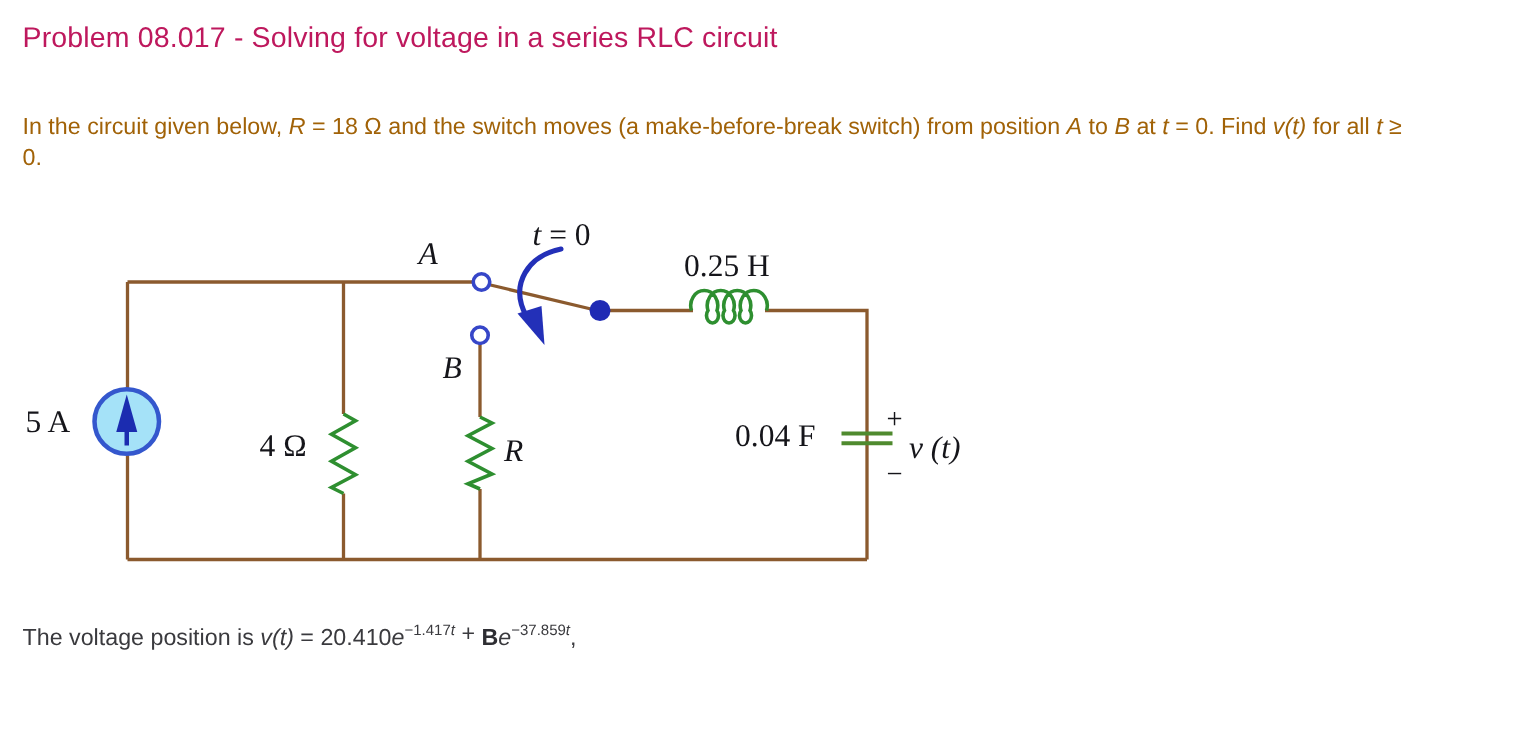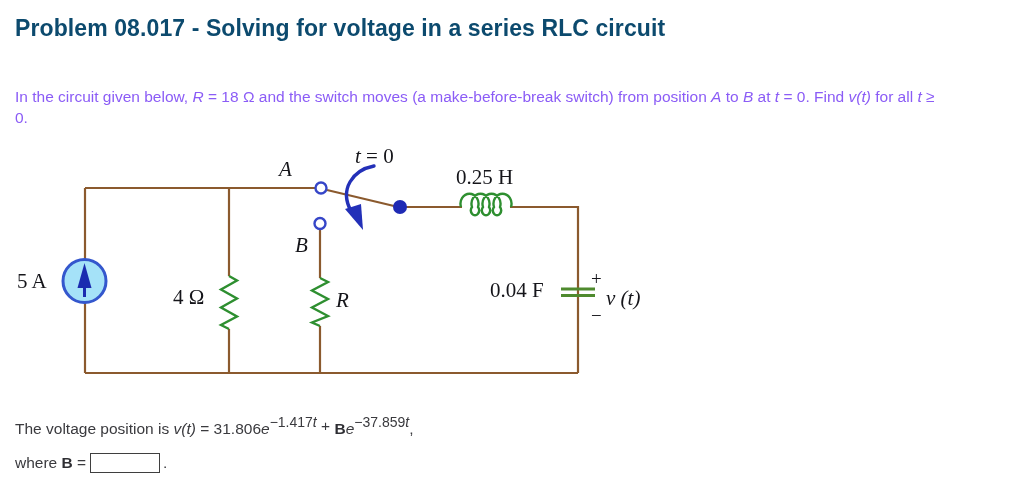--- a/index.html
+++ b/index.html
@@ -1,35 +1,35 @@
 <!DOCTYPE html>
 <html><head>
 <meta charset="utf-8">
 <style>
   html,body{margin:0;padding:0;background:#fff;}
   .page{
     position:relative;width:1024px;height:496px;background:#ffffff;overflow:hidden;
     font-family:"Liberation Sans",sans-serif;color:#3a3a3e;
   }
   .title{
-    position:absolute;left:15px;top:15px;font-size:23px;font-weight:bold;color:#0c4a6e;
+    position:absolute;left:15px;top:15px;font-size:19px;font-weight:normal;color:#be185d;
     letter-spacing:.1px;
   }
   .statement{
-    position:absolute;left:15px;top:86px;font-size:15.5px;line-height:21px;color:#8b5cf6;width:1000px;
+    position:absolute;left:15px;top:74px;font-size:15.5px;line-height:21px;color:#a16207;width:1000px;
   }
   .equation{
     position:absolute;left:15px;top:414px;font-size:15.5px;color:#3a3a3e;
   }
   .where-line{
     position:absolute;left:15px;top:453px;font-size:15.5px;color:#3a3a3e;display:flex;align-items:center;
   }
   .it{font-style:italic;}
   .bd{font-weight:bold;color:#2e2e33;}
-  .sup{font-size:14px;vertical-align:7px;text-align:center;}
+  .sup{font-size:10px;vertical-align:7px;text-align:center;}
   .raise{vertical-align:3px;}
   .answer-box{
     width:62px;height:18px;border:1.6px solid #3f3f3f;border-radius:0;
     margin:0 3px 0 4px;font-size:14px;padding:0 3px;outline:none;background:#fff;
   }
   svg{position:absolute;left:0;top:0;}
   .wire{stroke:#8b5a2e;stroke-width:2.2;fill:none;}
   .comp{stroke:#2e8f30;stroke-width:2.4;fill:none;}
   .plate{stroke:#4f8a2e;stroke-width:2.8;fill:none;}
   .swc{fill:#ffffff;stroke:#3646c8;stroke-width:2.4;}
@@ -95,21 +95,16 @@
       <text class="clabel" x="295" y="252" font-style="italic">B</text>
       <text class="clabel" x="355" y="163"><tspan font-style="italic">t</tspan><tspan> = 0</tspan></text>
       <text class="clabel" x="456" y="184">0.25 H</text>
       <text class="clabel" x="490" y="297">0.04 F</text>
       <text class="clabel-small" x="591" y="285">+</text>
       <text class="clabel" x="606" y="305" font-style="italic">v (t)</text>
       <text class="clabel-small" x="591" y="322">−</text>
     </g>
   </svg>
 
-  <div class="equation"><span>The voltage position is </span><span class="it">v(t)</span><span> = 31.806</span><span class="it">e</span><span class="sup">−1.417</span><span class="it sup">t</span><span class="raise"> + </span><span class="bd">B</span><span class="it">e</span><span class="sup">−37.859</span><span class="it sup">t</span><span>,</span></div>
+  <div class="equation"><span>The voltage position is </span><span class="it">v(t)</span><span> = 20.410</span><span class="it">e</span><span class="sup">−1.417</span><span class="it sup">t</span><span class="raise"> + </span><span class="bd">B</span><span class="it">e</span><span class="sup">−37.859</span><span class="it sup">t</span><span>,</span></div>
 
-  <div class="where-line">
-    <span><span>where </span><span class="bd">B</span><span> =</span></span>
-    <input class="answer-box" type="text" value="" style="">
-    <span>.</span>
-  </div>
 
 </div>
 
 </body></html>

